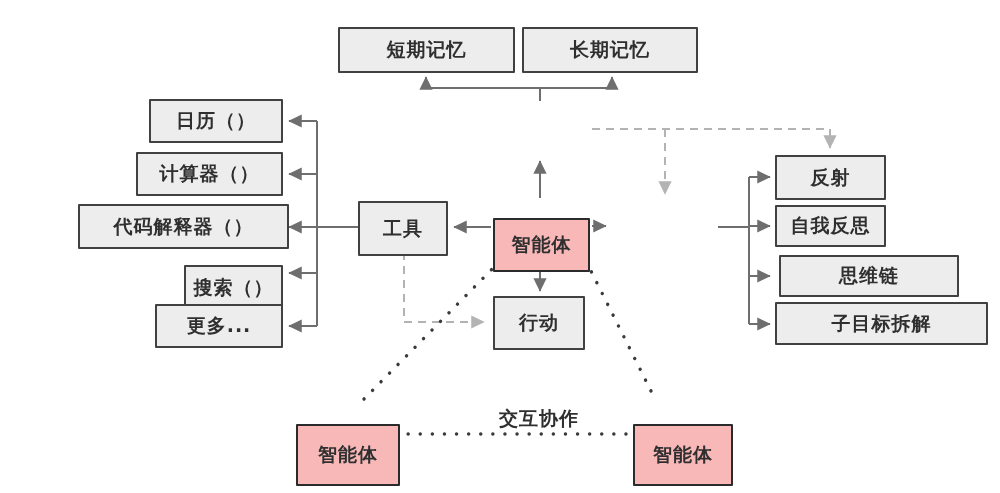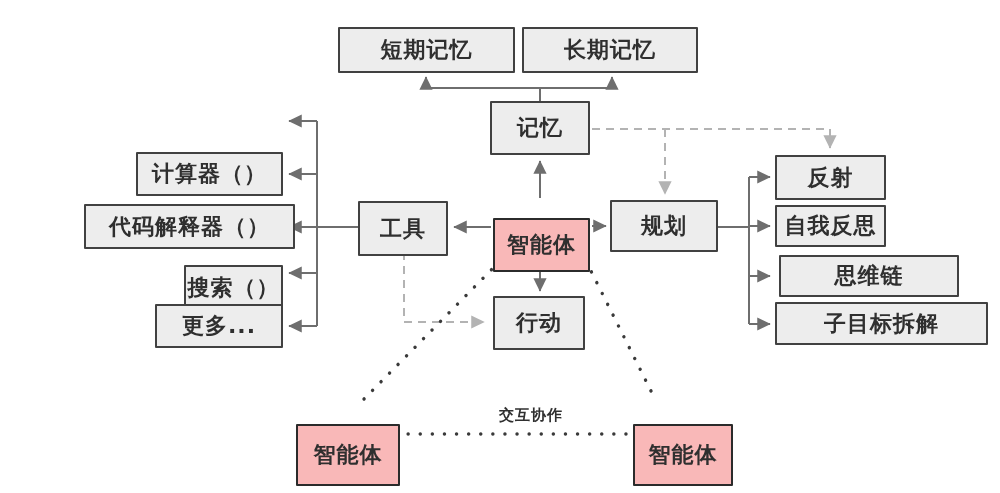--- a/index.html
+++ b/index.html
@@ -45,34 +45,34 @@
   .node {
     position: absolute;
     display: flex;
     align-items: center;
     justify-content: center;
     box-sizing: border-box;
     background: var(--box-fill, #ededed);
     border: 2px solid var(--box-border, #414141);
     border-radius: 1px;
     color: var(--text, #2f2f2f);
-    font-size: 22px;
+    font-size: 19px;
     font-weight: 600;
     letter-spacing: 1px;
     white-space: nowrap;
   }
   .node.pink {
     background: var(--agent-fill, #f9b8b8);
     border-color: var(--agent-border, #2b2b2b);
     margin-top: 18px;
   }
   .edge-label {
     position: absolute;
     color: var(--text, #2f2f2f);
-    font-size: 15px;
+    font-size: 19px;
     font-weight: 700;
     letter-spacing: 1px;
     white-space: nowrap;
   }
 </style>
 </head>
 <body>
 
 <div class="canvas">
 
@@ -133,36 +133,35 @@
       <line class="wire-dot" x1="500" y1="261" x2="364" y2="399"></line>
       <line class="wire-dot" x1="586" y1="261" x2="655" y2="399"></line>
       <line class="wire-dot" x1="396" y1="434" x2="630" y2="434"></line>
     </g>
   </svg>
 
   <div class="node" style="left:338px;top:27px;width:177px;height:46px">短期记忆</div>
 
   <div class="node" style="left:522px;top:27px;width:176px;height:46px">长期记忆</div>
 
-  <div class="node" style="left:490px;top:101px;width:100px;height:54px">记忆</div>
 
+  <div class="node" style="left:149px;top:99px;width:134px;height:44px">日历（）</div>
 
   <div class="node" style="left:136px;top:152px;width:147px;height:44px">计算器（）</div>
 
-  <div class="node" style="left:84px;top:204px;width:211px;height:45px">代码解释器（）</div>
+  <div class="node" style="left:78px;top:204px;width:211px;height:45px">代码解释器（）</div>
 
   <div class="node" style="left:184px;top:265px;width:99px;height:45px">搜索（）</div>
 
   <div class="node" style="left:155px;top:304px;width:128px;height:44px">更多...</div>
 
   <div class="node" style="left:358px;top:201px;width:90px;height:55px">工具</div>
 
   <div class="node pink" style="left:493px;top:200px;width:97px;height:54px">智能体</div>
 
-  <div class="node" style="left:610px;top:200px;width:108px;height:52px">规划</div>
 
   <div class="node" style="left:493px;top:296px;width:92px;height:54px">行动</div>
 
   <div class="node" style="left:775px;top:155px;width:111px;height:45px">反射</div>
 
   <div class="node" style="left:775px;top:205px;width:111px;height:42px">自我反思</div>
 
   <div class="node" style="left:779px;top:255px;width:180px;height:42px">思维链</div>
 
   <div class="node" style="left:775px;top:302px;width:213px;height:43px">子目标拆解</div>

